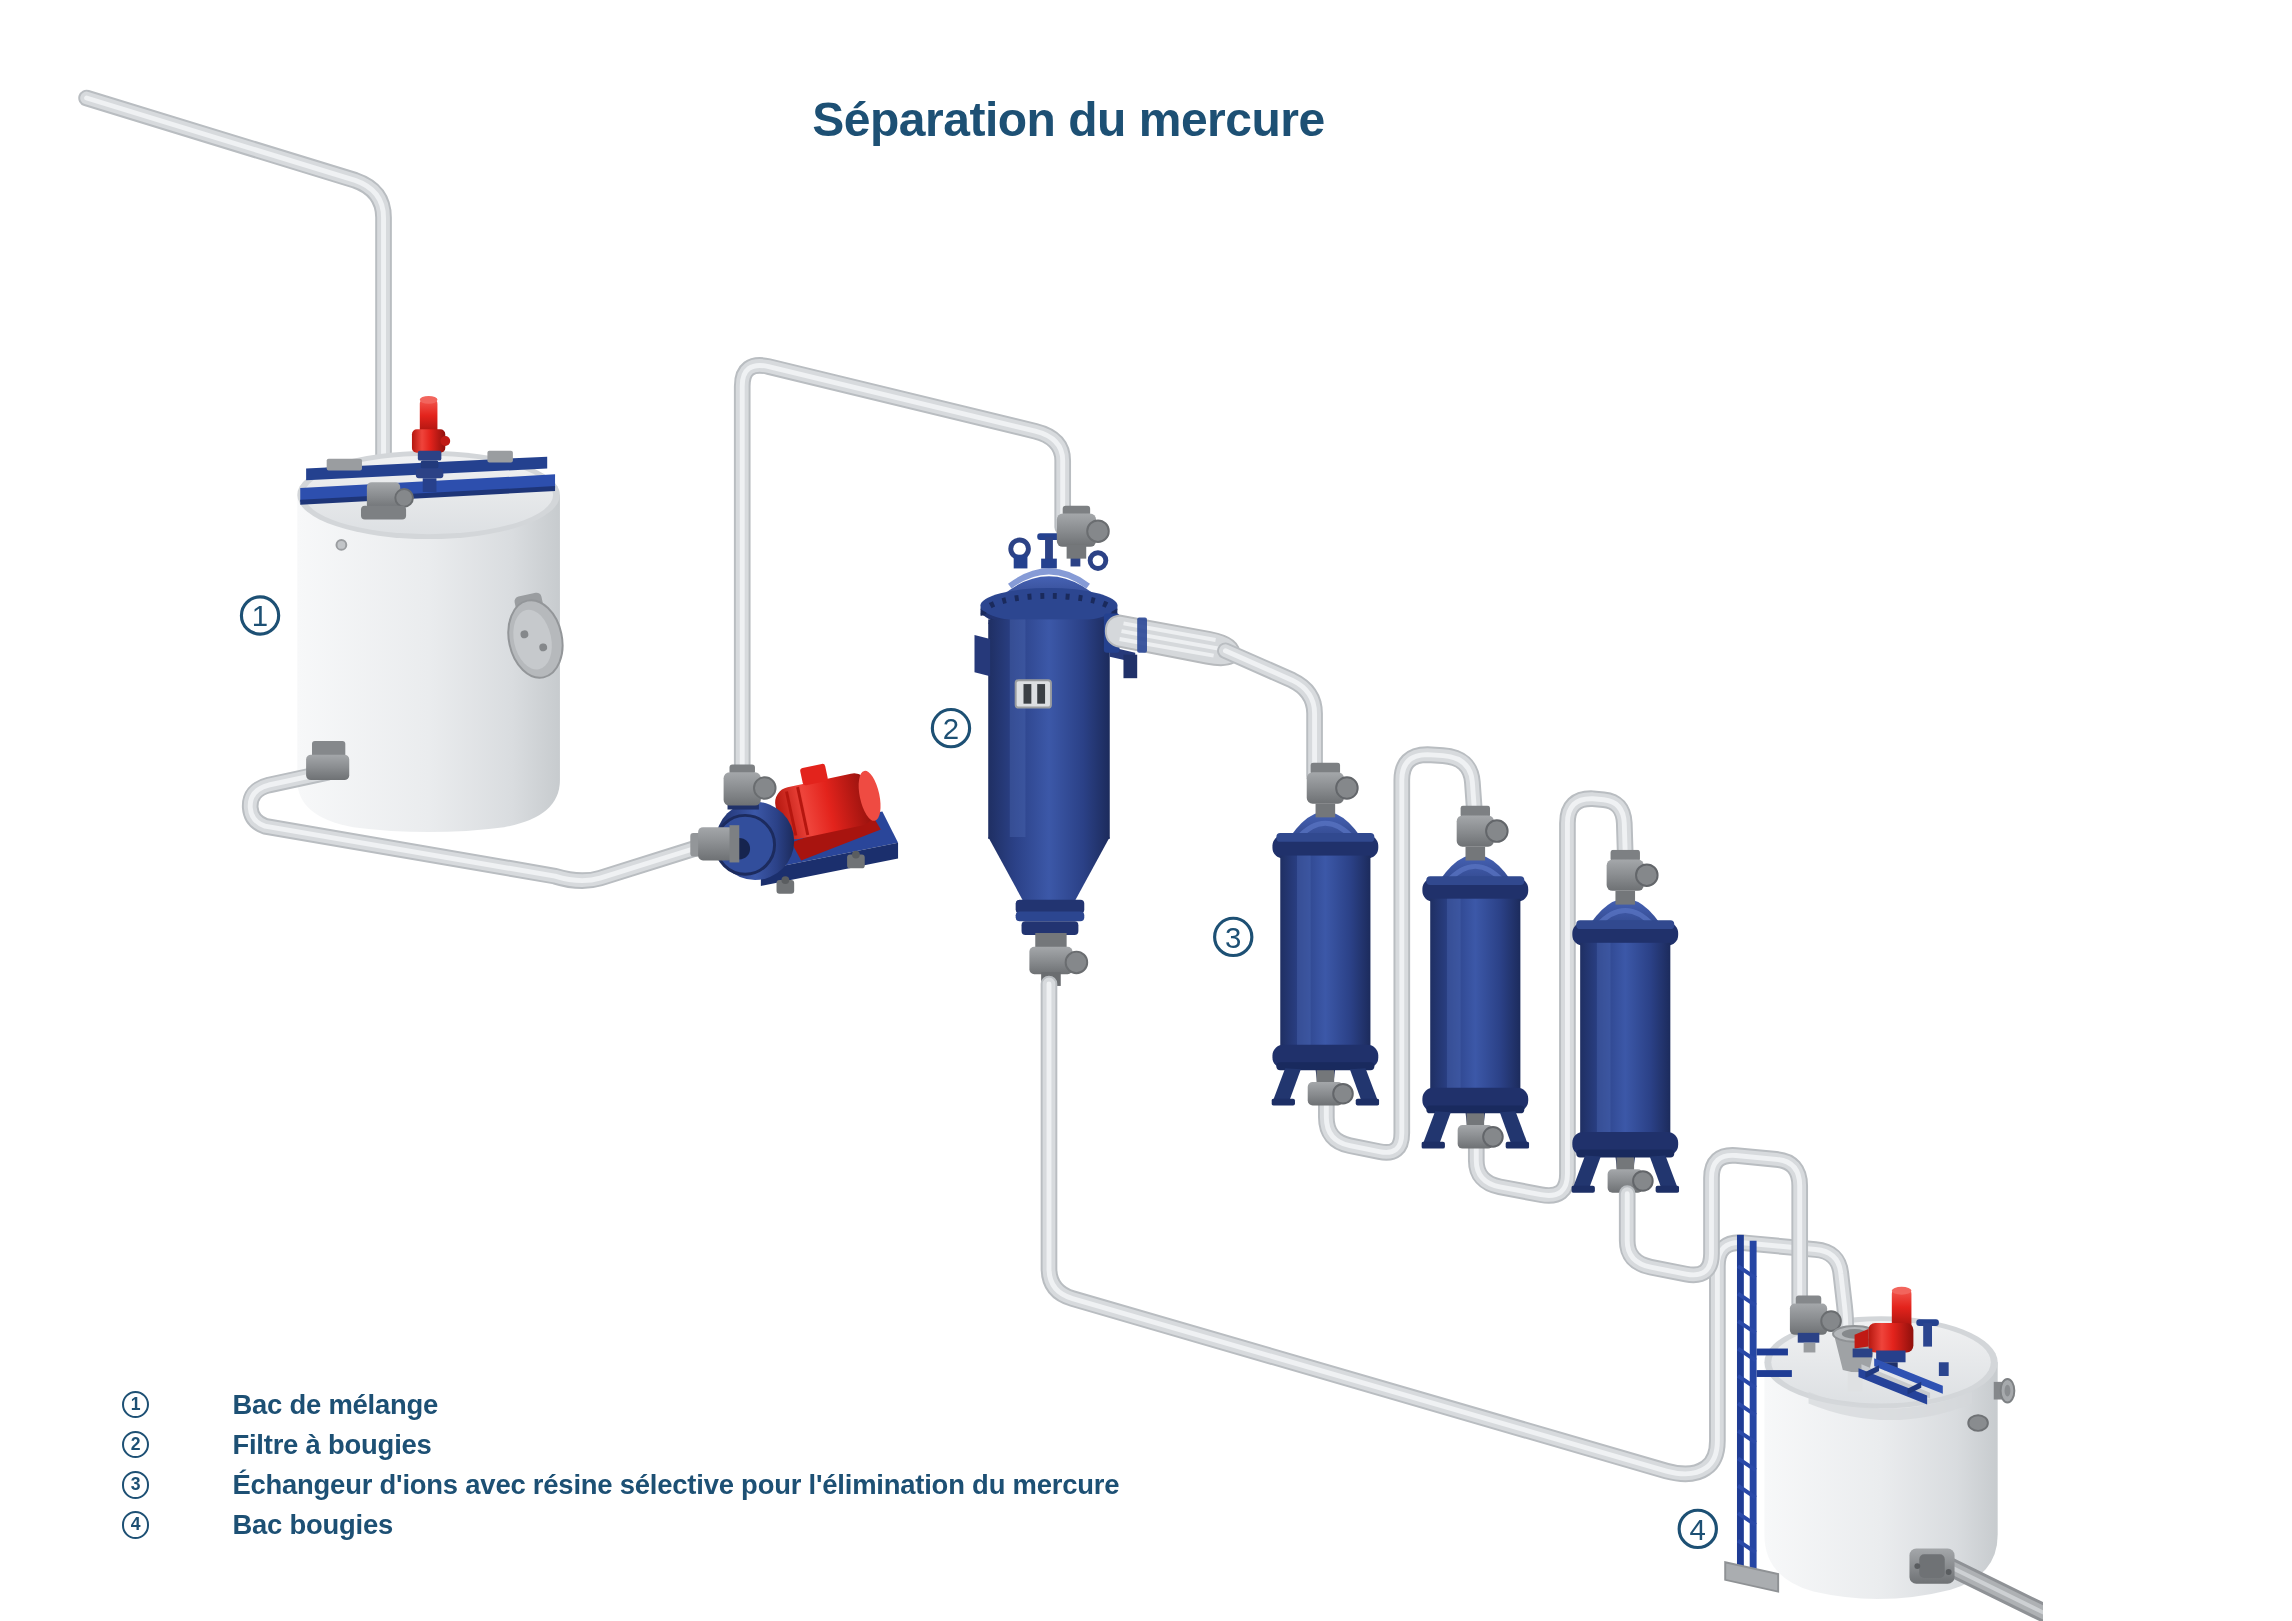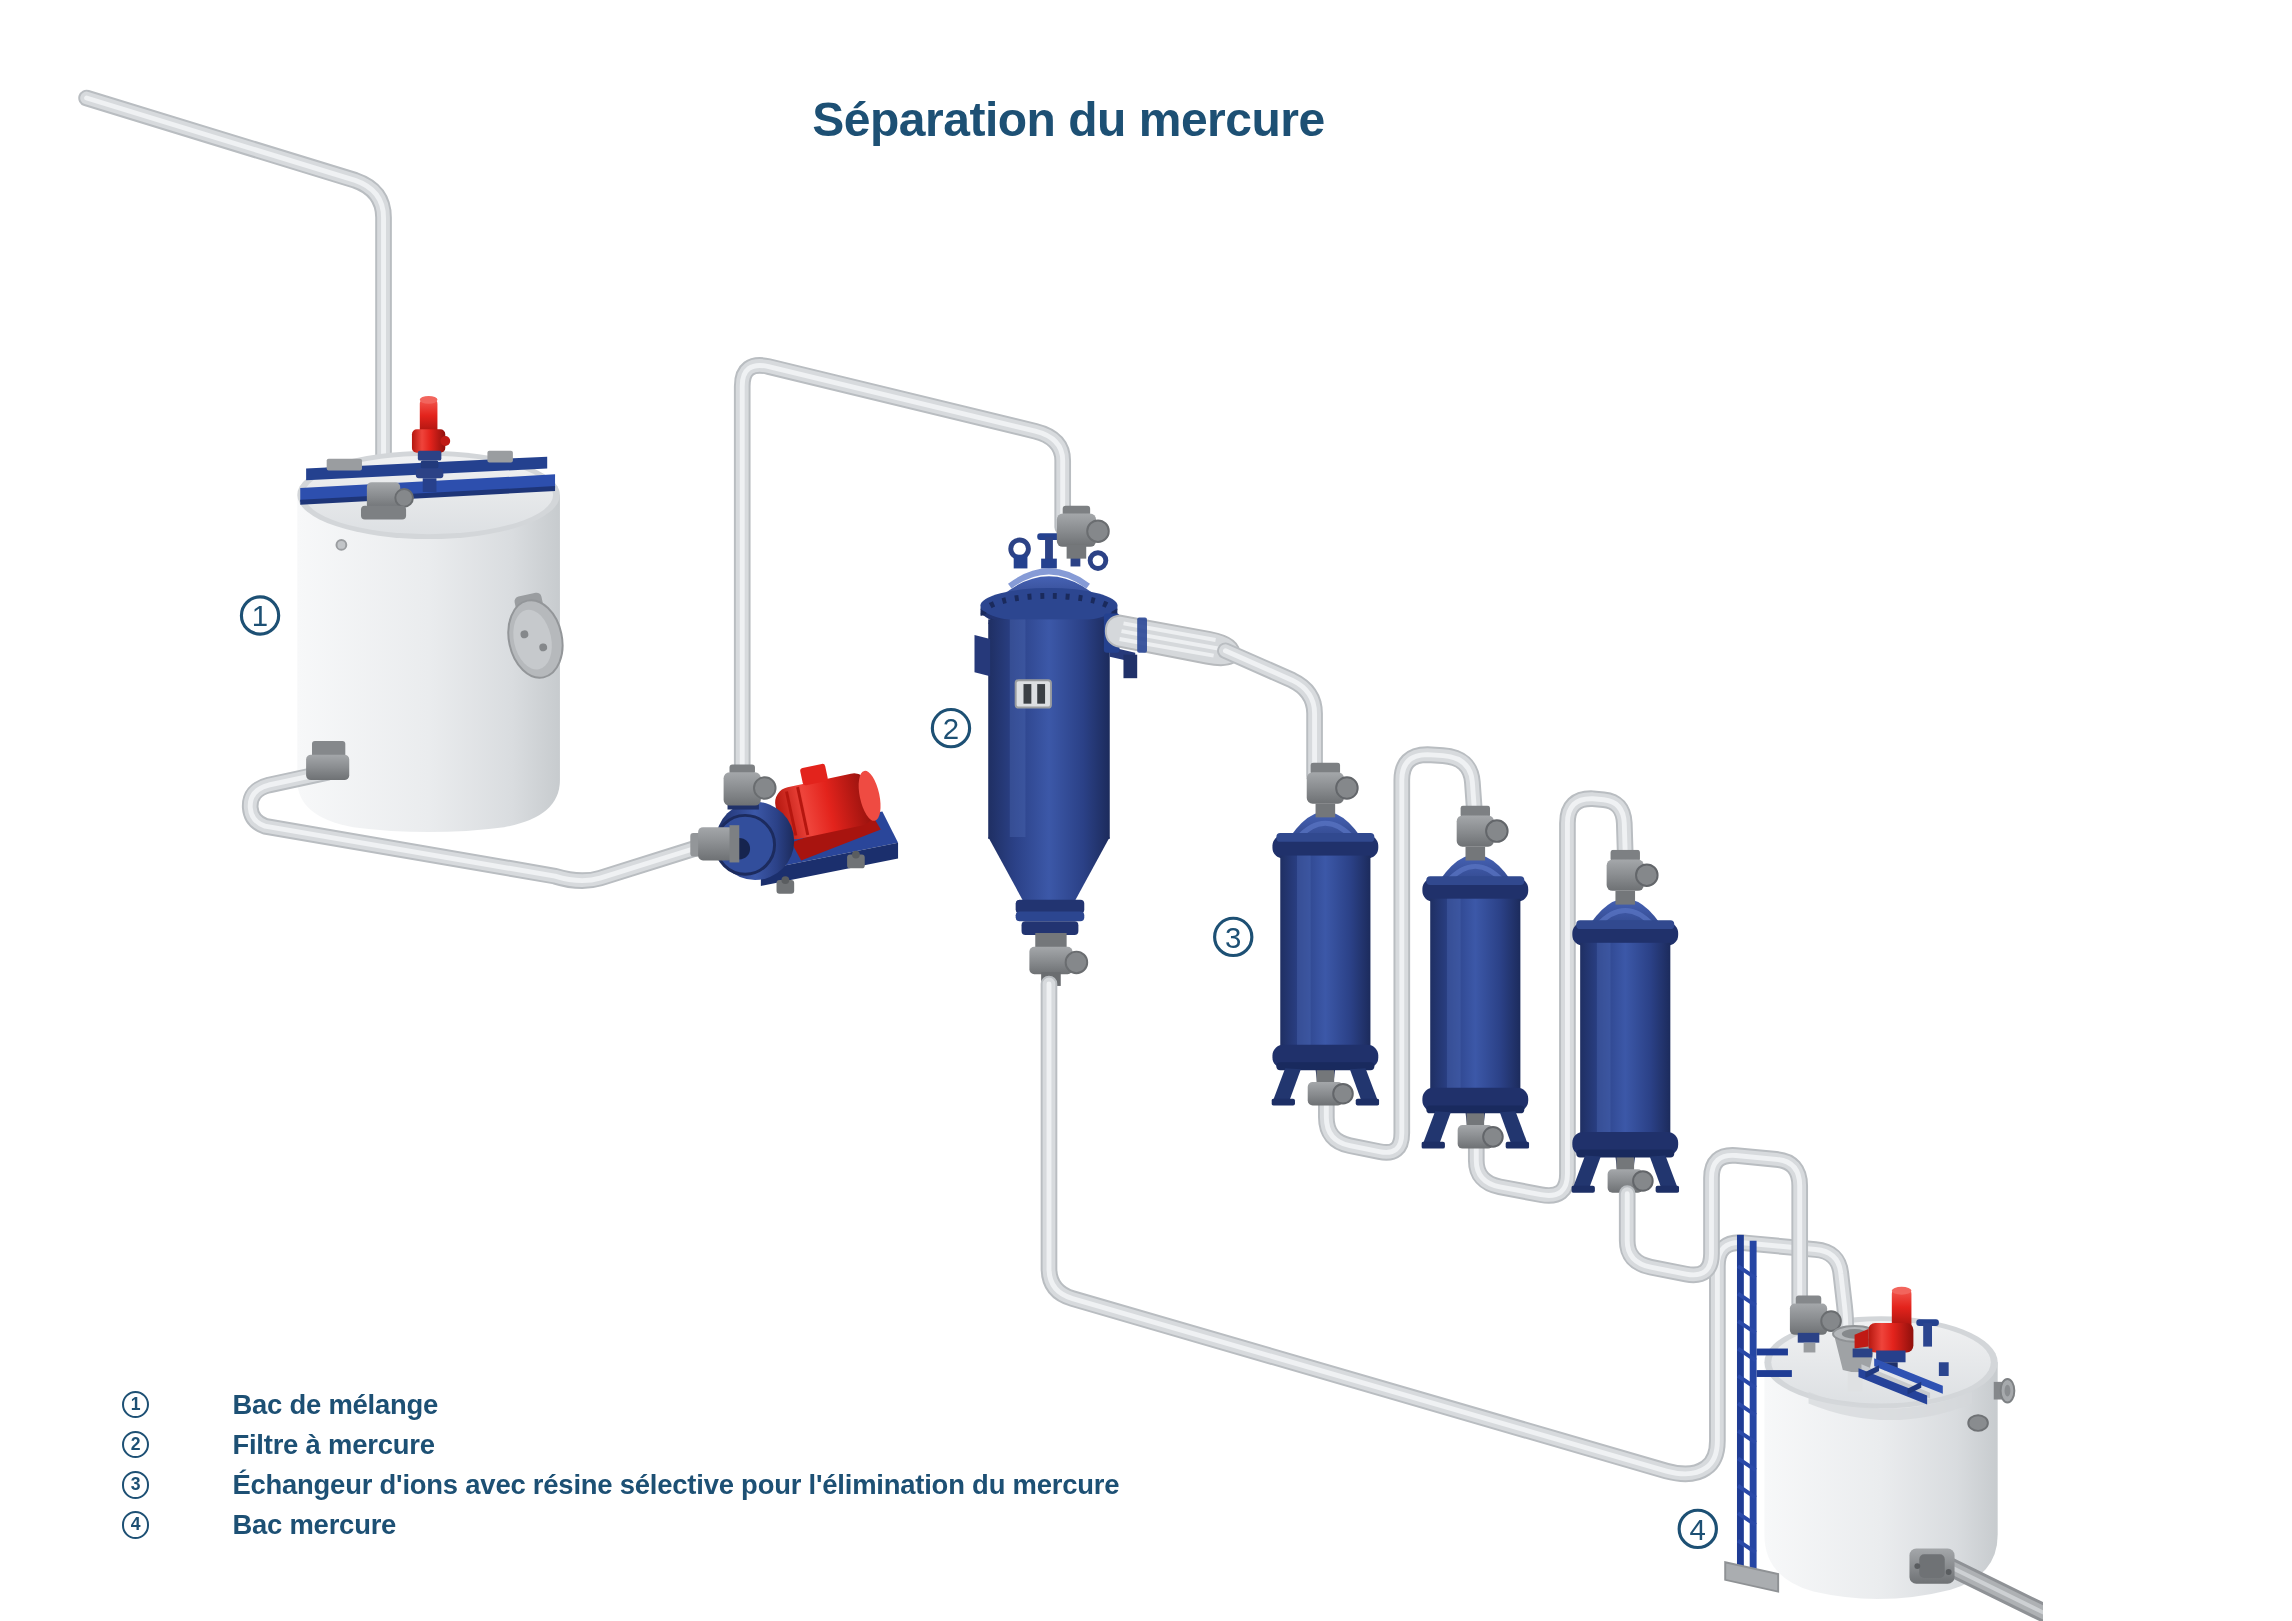--- a/index.html
+++ b/index.html
@@ -381,26 +381,26 @@
     </g>
   </svg>
 
   <div class="legend">
     <div class="legend-row">
       <span class="legend-num">1</span>
       <span class="legend-label">Bac de mélange</span>
     </div>
     <div class="legend-row">
       <span class="legend-num">2</span>
-      <span class="legend-label">Filtre à mercure</span>
+      <span class="legend-label">Filtre à bougies</span>
     </div>
     <div class="legend-row">
       <span class="legend-num">3</span>
       <span class="legend-label">Échangeur d'ions avec résine sélective pour l'élimination du mercure</span>
     </div>
     <div class="legend-row">
       <span class="legend-num">4</span>
-      <span class="legend-label">Bac mercure</span>
+      <span class="legend-label">Bac bougies</span>
     </div>
   </div>
 
 </div>
 
 
 </body></html>

